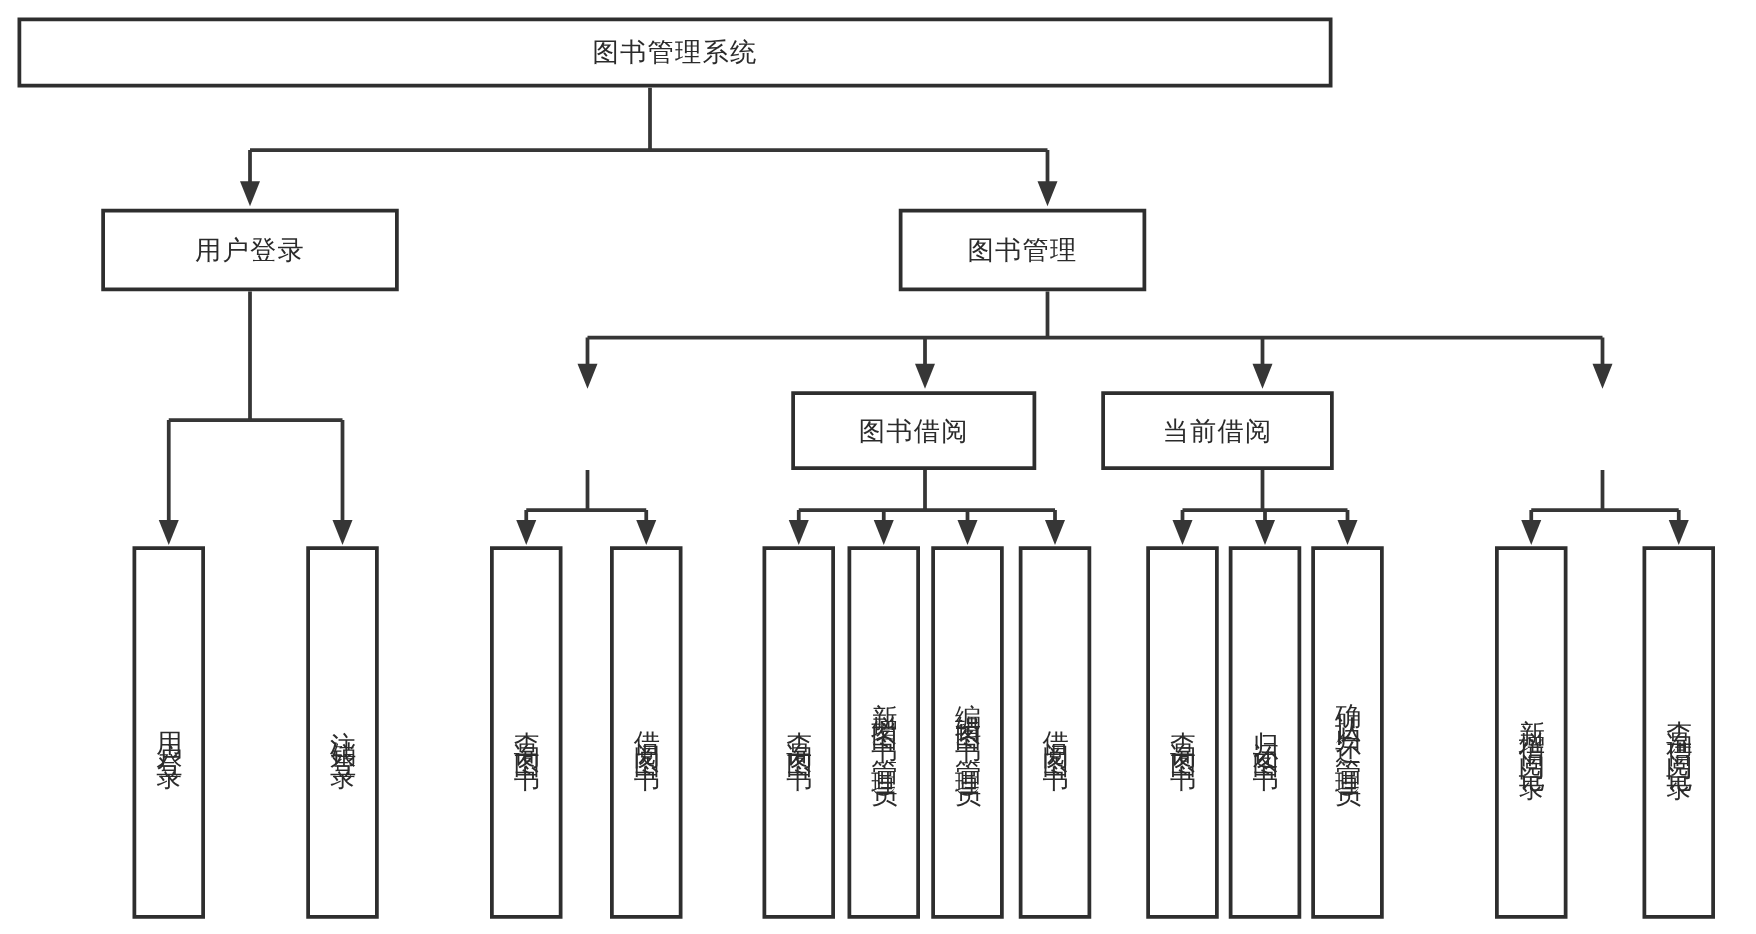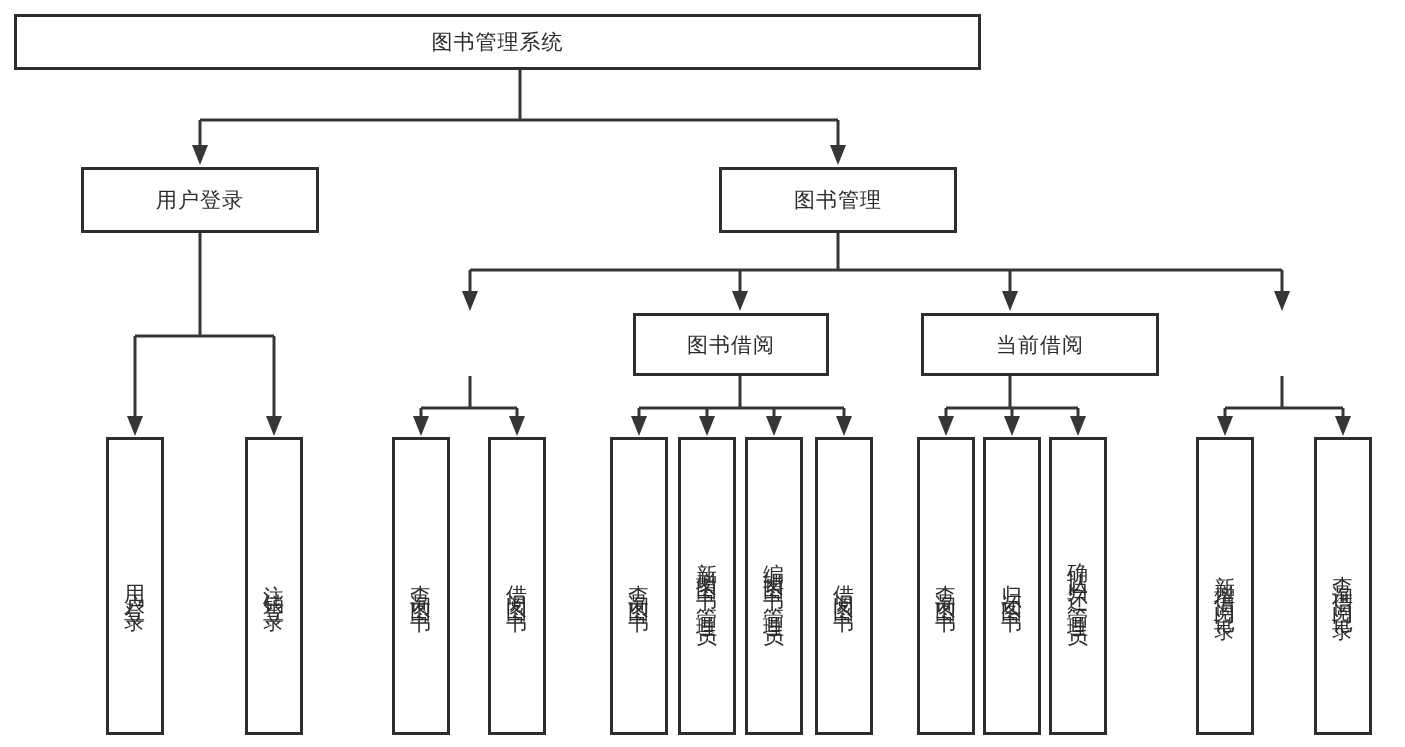--- a/index.html
+++ b/index.html
@@ -94,35 +94,35 @@
       <polygon points="766 416 782 416 774 436"></polygon>
       <polygon points="836 416 852 416 844 436"></polygon>
       <polygon points="938 416 954 416 946 436"></polygon>
       <polygon points="1004 416 1020 416 1012 436"></polygon>
       <polygon points="1070 416 1086 416 1078 436"></polygon>
       <polygon points="1217 416 1233 416 1225 436"></polygon>
       <polygon points="1335 416 1351 416 1343 436"></polygon>
     </g>
   </svg>
 
-  <div class="box h" style="left:14px; top:14px; width:967px; height:56px;">
+  <div class="box h" style="left:14px; top:14px; width:1052px; height:56px;">
     <span class="lbl">图书管理系统</span>
   </div>
 
   <div class="box h" style="left:81px; top:167px; width:238px; height:66px;">
     <span class="lbl">用户登录</span>
   </div>
-  <div class="box h" style="left:719px; top:167px; width:238px; height:66px;">
+  <div class="box h" style="left:719px; top:167px; width:198px; height:66px;">
     <span class="lbl">图书管理</span>
   </div>
 
   <div class="box h" style="left:633px; top:313px; width:196px; height:63px;">
     <span class="lbl">图书借阅</span>
   </div>
-  <div class="box h" style="left:921px; top:313px; width:238px; height:63px;">
+  <div class="box h" style="left:881px; top:313px; width:186px; height:63px;">
     <span class="lbl">当前借阅</span>
   </div>
 
   <div class="box v" style="left:106px; top:437px; width:58px; height:298px;">
     <span class="lbl">用户登录</span>
   </div>
   <div class="box v" style="left:245px; top:437px; width:58px; height:298px;">
     <span class="lbl">注销登录</span>
   </div>
 

